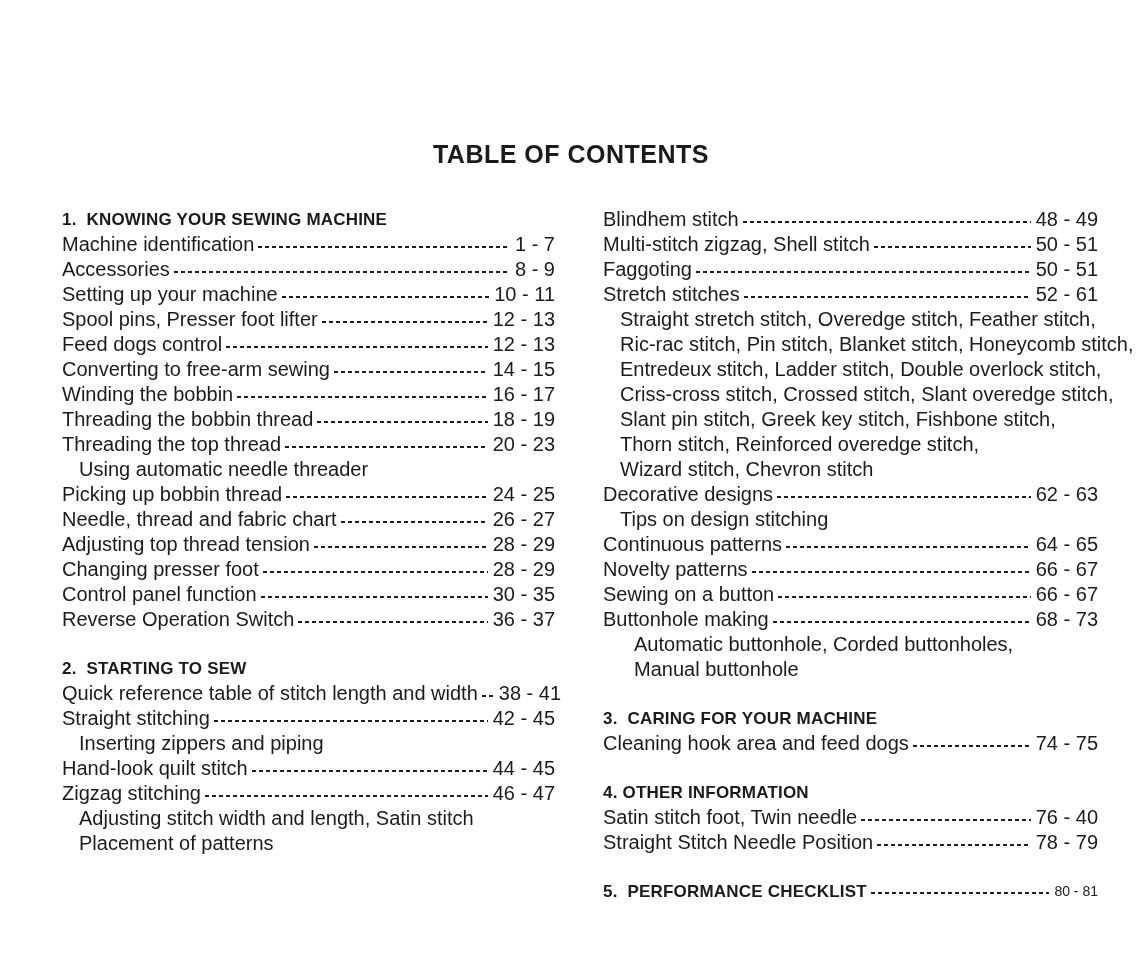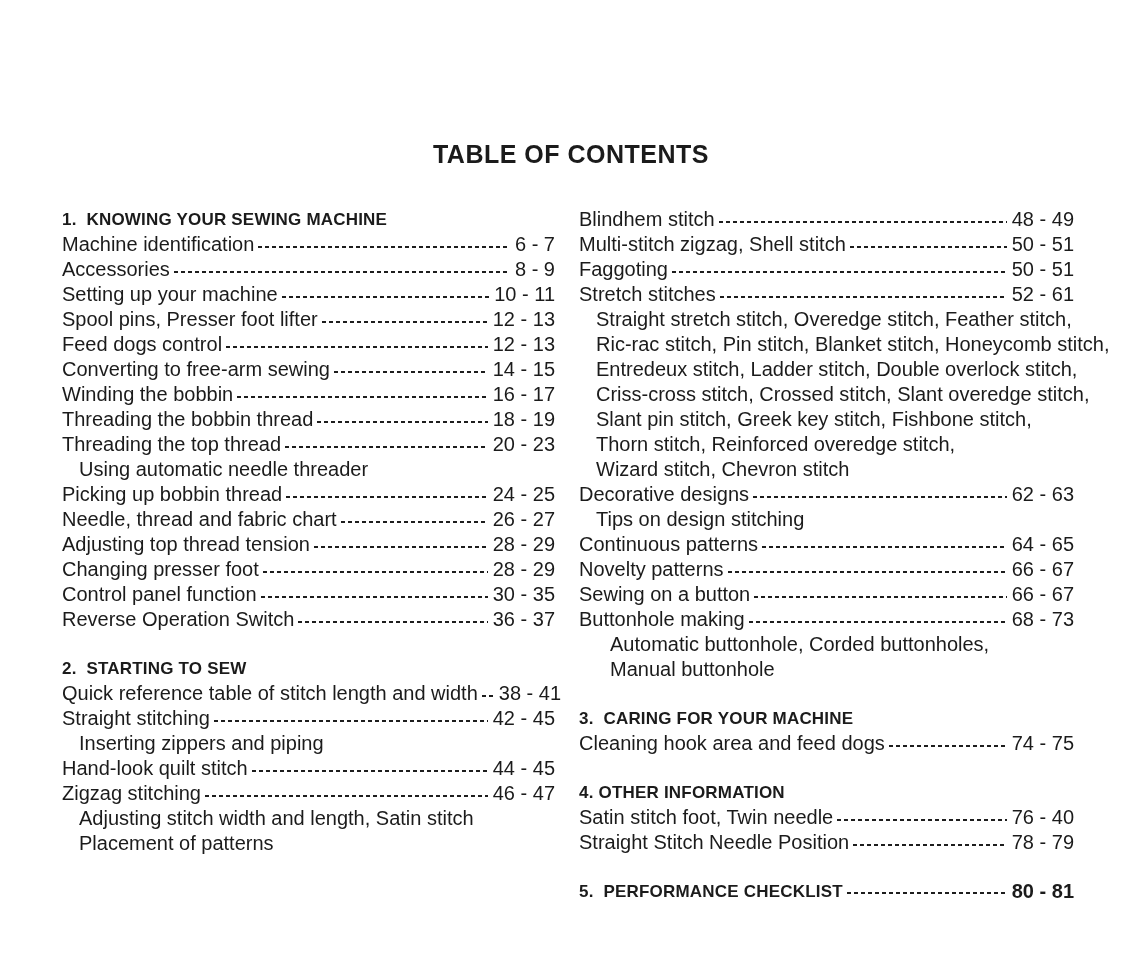--- a/index.html
+++ b/index.html
@@ -17,21 +17,21 @@
     margin-top: 44px;
   }
   .title {
     margin: 0 0 39px 0;
     text-align: center;
     font-size: 25px;
     line-height: 27px;
     font-weight: bold;
     letter-spacing: 0.5px;
   }
-  .columns { display: flex; gap: 24px; align-items: flex-start; }
+  .columns { display: flex; gap: 48px; align-items: flex-start; }
   .col { width: 493px; flex: none; }
   .col.right { width: 495px; }
   .block { margin-bottom: 24px; }
   .block:last-child { margin-bottom: 0; }
   .heading-row {
     display: flex;
     font-size: 17px;
     line-height: 25px;
   }
   .heading {
@@ -48,39 +48,39 @@
   .leader {
     flex: 1 1 auto;
     min-width: 12px;
     height: 2px;
     align-self: center;
     transform: translateY(2px);
     margin: 0 5px 0 4px;
     background: repeating-linear-gradient(to right, #1d1d1d 0 4px, transparent 4px 7px);
   }
   .heading-row .leader { transform: translateY(1px); }
-  .heading-row .pages { font-weight: bold; font-size: 20px; align-self: center; }
+  .heading-row .pages { font-weight: normal; font-size: 14px; align-self: center; }
   .indent-1 { padding-left: 17px; }
   .indent-2 { padding-left: 31px; }
 </style>
 </head>
 <body>
 
 <div class="page">
   <h1 class="title">TABLE OF CONTENTS</h1>
   <div class="columns">
     <div class="col left">
         <div class="block">
           <div class="heading-row">
             <span class="heading">1.  KNOWING YOUR SEWING MACHINE</span>
           </div>
           <div class="entry">
             <span class="label">Machine identification</span>
             <span class="leader"></span>
-            <span class="pages">6 - 7</span>
+            <span class="pages">1 - 7</span>
           </div>
           <div class="entry">
             <span class="label">Accessories</span>
             <span class="leader"></span>
             <span class="pages">8 - 9</span>
           </div>
           <div class="entry">
             <span class="label">Setting up your machine</span>
             <span class="leader"></span>
             <span class="pages">10 - 11</span>

